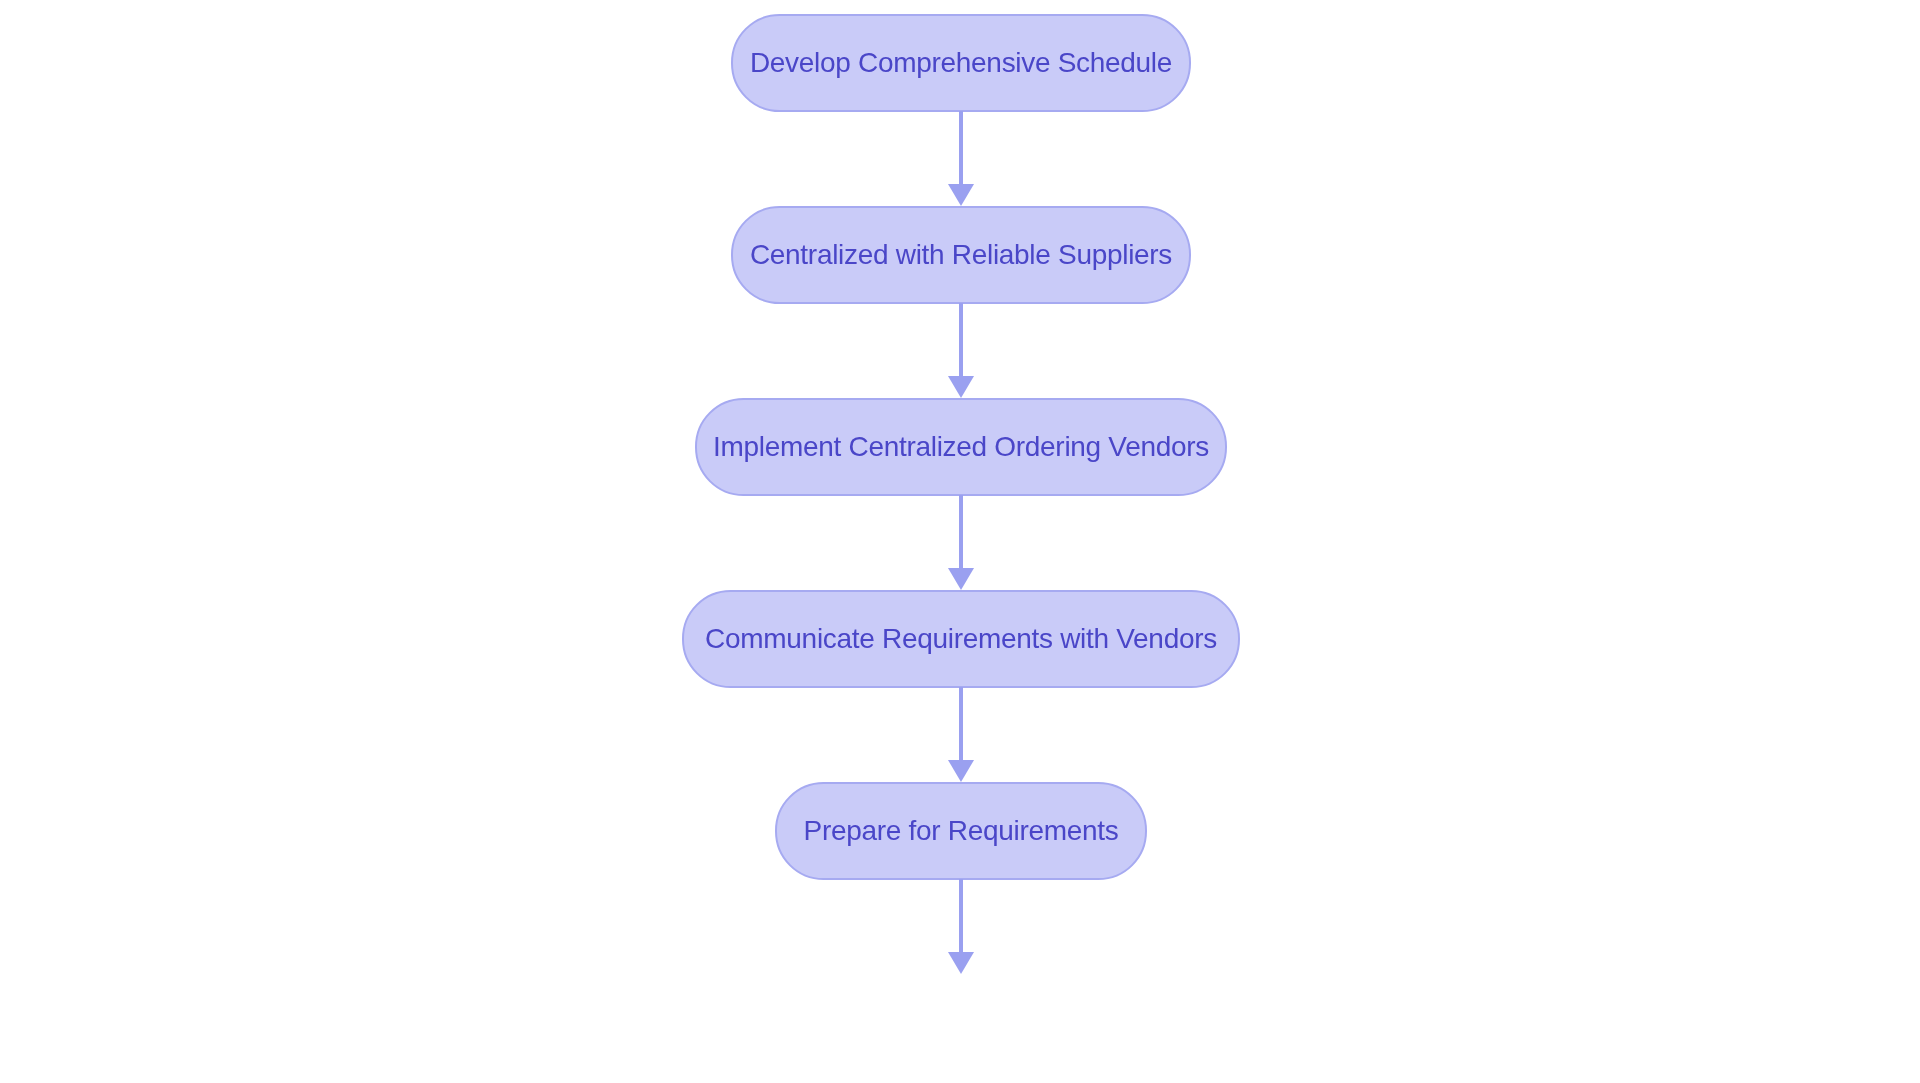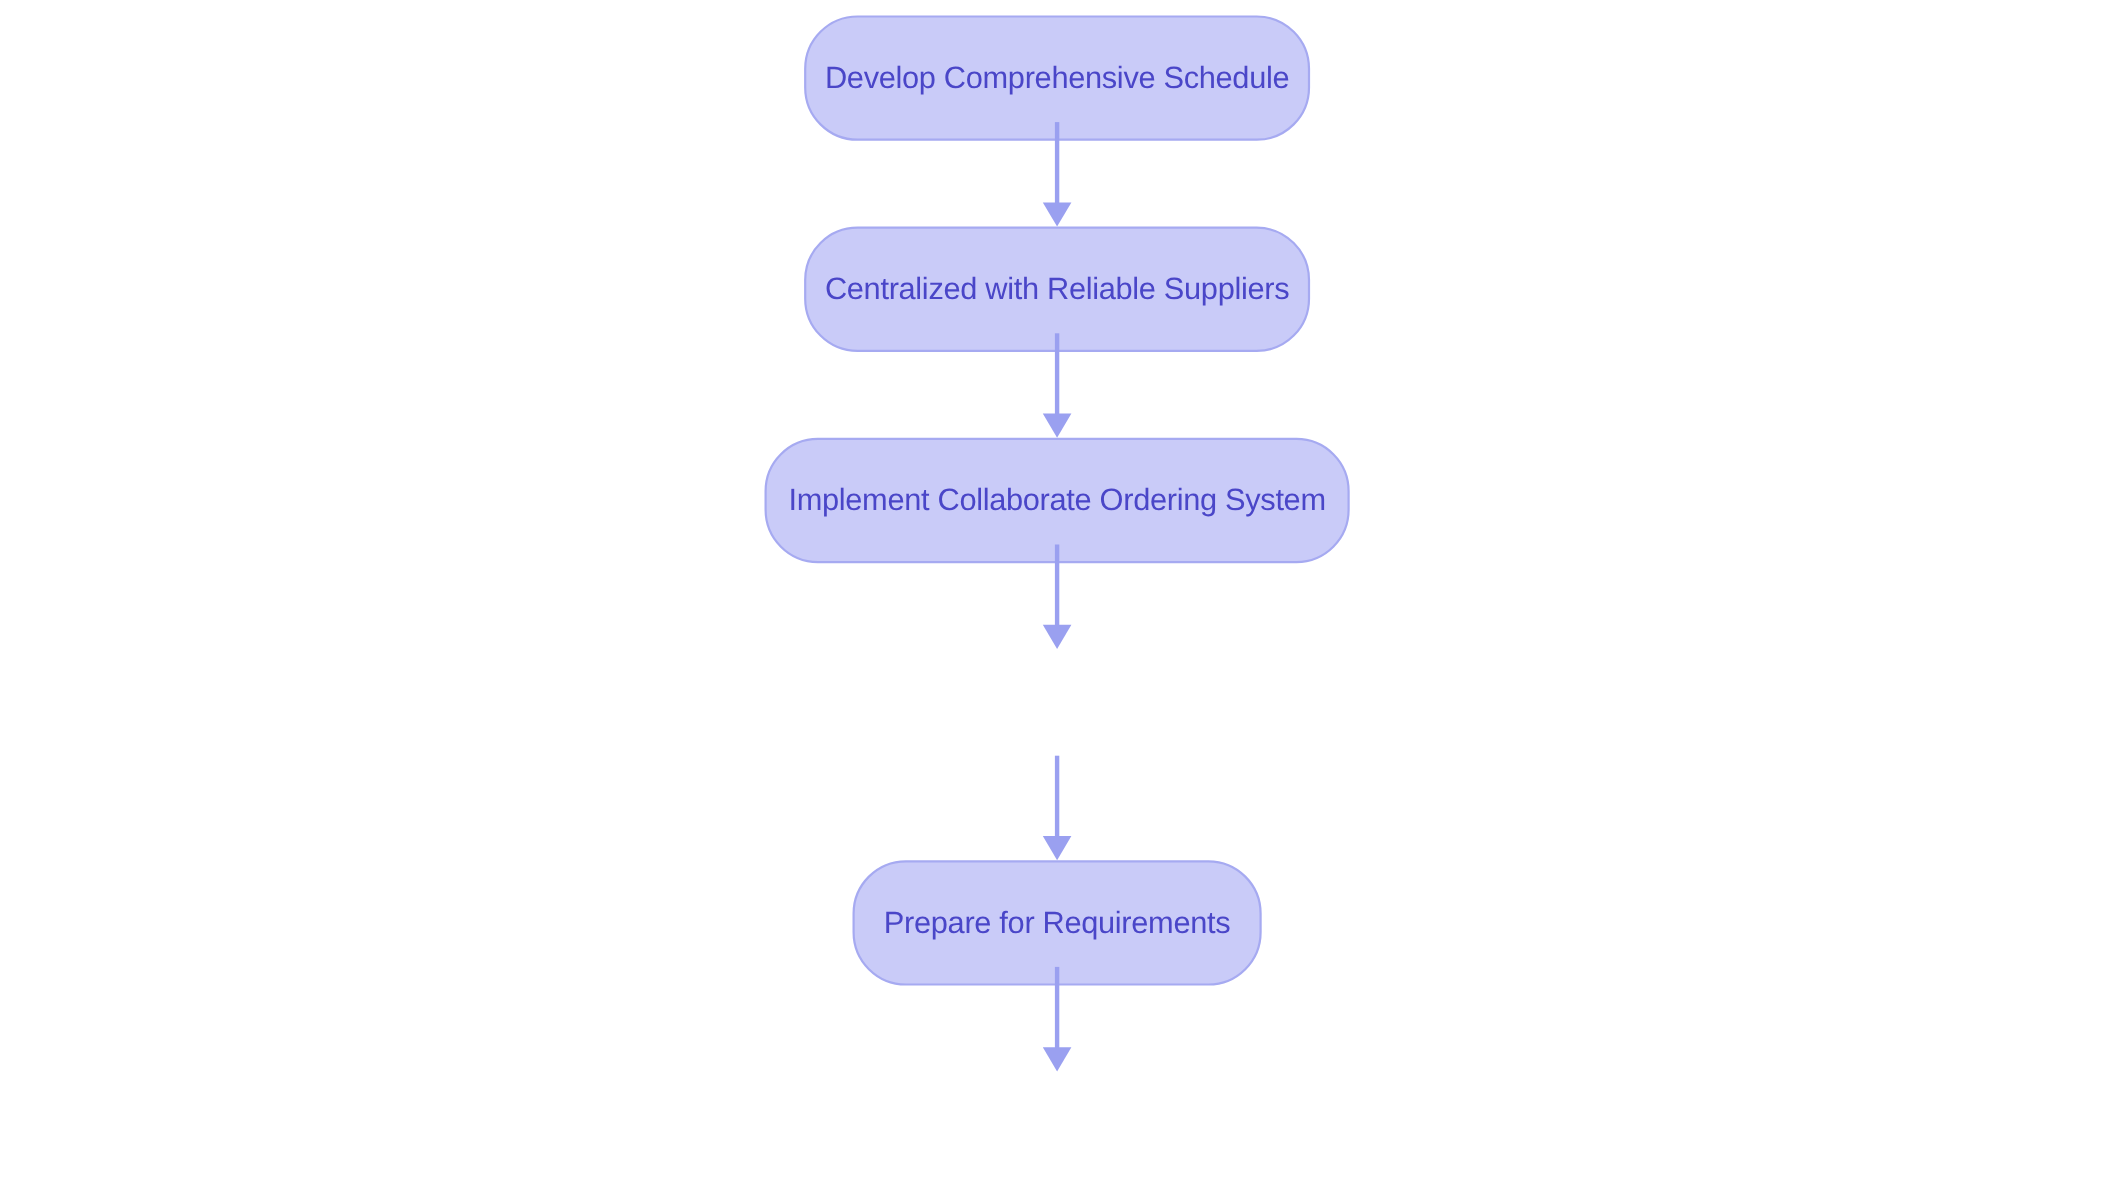--- a/index.html
+++ b/index.html
@@ -10,21 +10,21 @@
   }
   .canvas {
     position: relative;
     width: 1920px;
     height: 1083px;
     background: var(--background, #ffffff);
     overflow: hidden;
   }
   .node {
     position: absolute;
-    height: 114px;
+    height: 98px;
     box-sizing: border-box;
     background: var(--node-fill, #c9cbf8);
     border: 2px solid var(--node-border, #a6aaf1);
     border-radius: 48.5px;
     display: flex;
     align-items: center;
     justify-content: center;
   }
   .node .label {
     color: var(--node-text, #4a46c8);
@@ -90,28 +90,31 @@
   <div class="node n2">
     <span class="label">Centralized with Reliable Suppliers</span>
   </div>
 
   <div class="arrow a2">
     <div class="line"></div>
     <div class="head"></div>
   </div>
 
   <div class="node n3">
-    <span class="label">Implement Collaborate Ordering System</span>
+    <span class="label">Implement Centralized Ordering Vendors</span>
   </div>
 
   <div class="arrow a3">
     <div class="line"></div>
     <div class="head"></div>
   </div>
 
+  <div class="node n4">
+    <span class="label">Communicate Requirements with Vendors</span>
+  </div>
 
   <div class="arrow a4">
     <div class="line"></div>
     <div class="head"></div>
   </div>
 
   <div class="node n5">
     <span class="label">Prepare for Requirements</span>
   </div>
 

